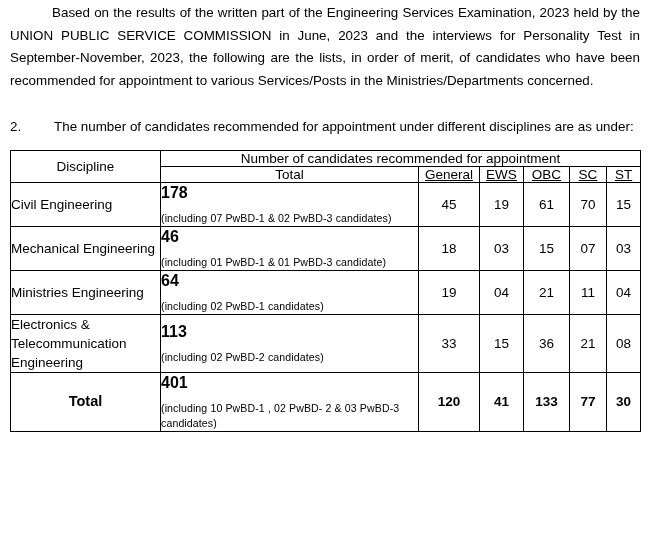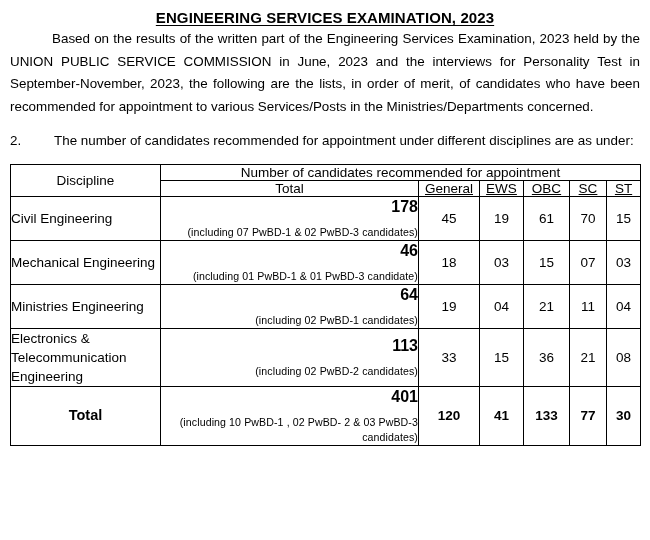--- a/index.html
+++ b/index.html
@@ -39,21 +39,21 @@
     text-align: justify;
     text-justify: inter-word;
     margin: 0;
     padding: 0;
   }
   .para-1 {
     margin-top: 2px;
     text-indent: 42px;
   }
   .para-2 {
-    margin-top: 12px;
+    margin-top: 24px;
   }
   .para-2 .num {
     display: inline-block;
     width: 44px;
   }
 
   table.data {
     border-collapse: collapse;
     width: 630px;
     margin-top: 11px;
@@ -98,21 +98,21 @@
     text-decoration: underline;
   }
 
   .disc-name {
     text-align: left;
     padding: 3px 0 3px 6px;
     font-size: 14.5px;
     line-height: 19px;
   }
   .total-cell {
-    text-align: right;
+    text-align: left;
     padding: 3px 4px 4px 4px;
     line-height: 16px;
   }
   .total-num {
     font-weight: bold;
     font-size: 16px;
     display: block;
     line-height: 19px;
   }
   .total-note {
@@ -136,21 +136,20 @@
     padding-left: 0;
     font-size: 14.5px;
   }
   .row-total .total-num { font-size: 16px; }
 </style>
 </head>
 <body>
 
 <div class="page">
 
-  <h1 class="doc-title">ENGINEERING SERVICES EXAMINATION, 2023</h1>
 
   <p class="para para-1">Based on the results of the written part of the Engineering Services Examination, 2023 held by the UNION PUBLIC SERVICE COMMISSION in June, 2023 and the interviews for Personality Test in September-November, 2023, the following are the lists, in order of merit, of candidates who have been recommended for appointment to various Services/Posts in the Ministries/Departments concerned.</p>
 
   <p class="para para-2"><span class="num">2.</span><span>The number of candidates recommended for appointment under different disciplines are as under:</span></p>
 
   <table class="data">
     <colgroup>
       <col class="col-disc">
         <col class="col-total">
         <col class="col-gen">

